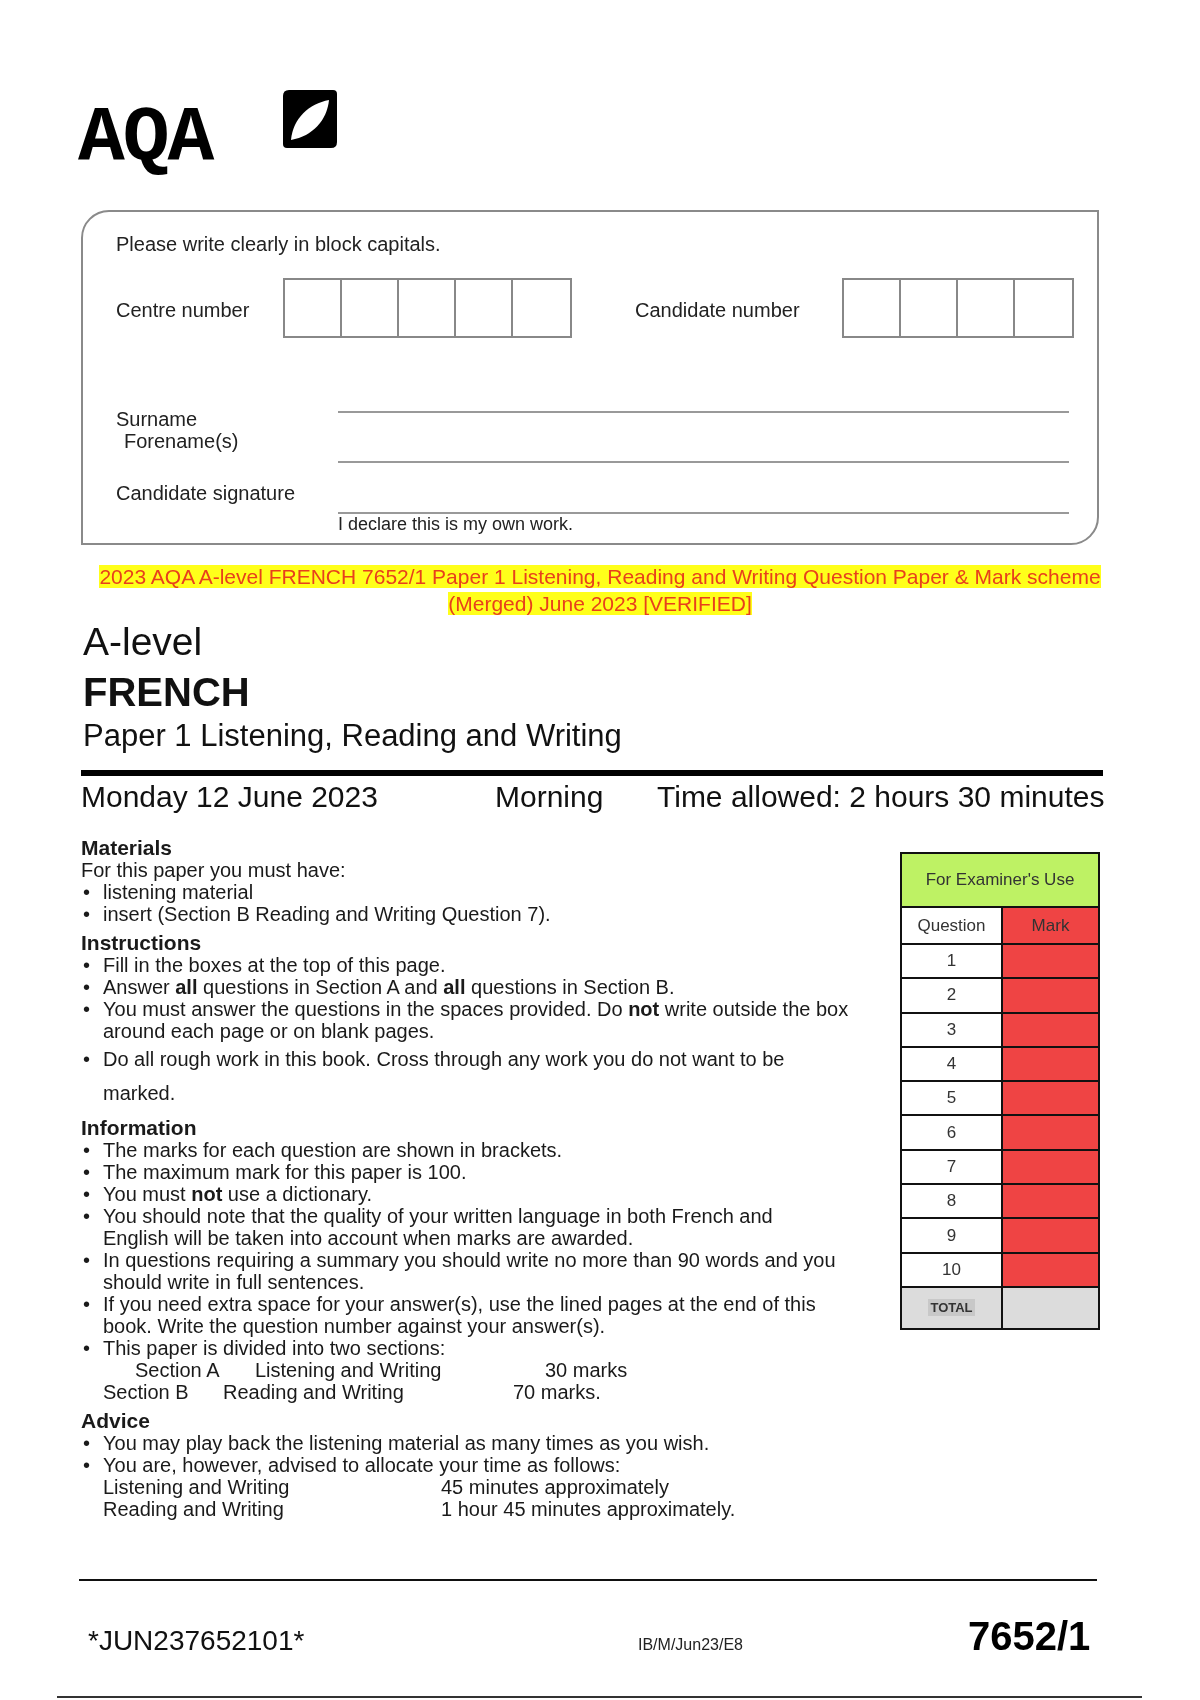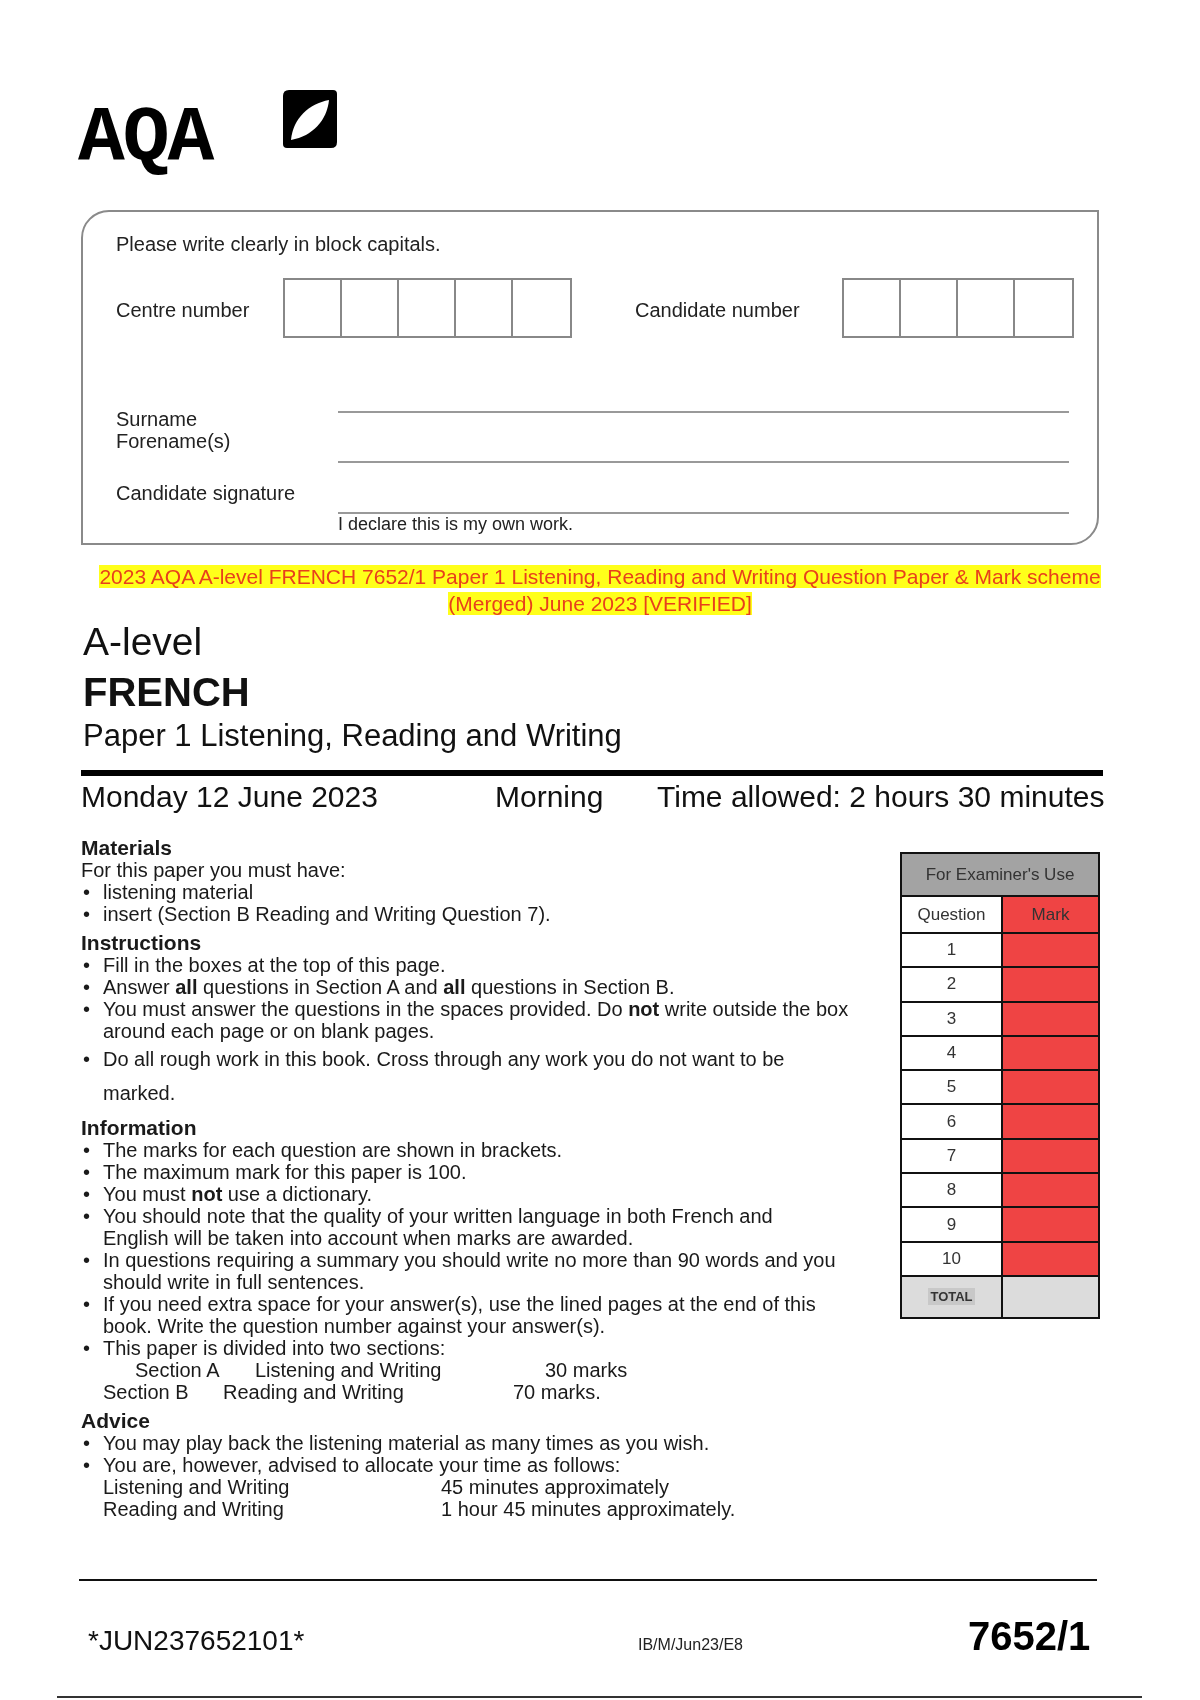--- a/index.html
+++ b/index.html
@@ -31,21 +31,21 @@
   .body-text { position: absolute; left: 81px; width: 780px; font-size: 20px; line-height: 22px; color: #1a1a1a; }
   .sec-head { font-weight: bold; font-size: 21px; line-height: 23px; }
   .blist { list-style: none; }
   .blist li { position: relative; padding-left: 22px; }
   .blist li::before { content: "•"; position: absolute; left: 2px; }
   .tbl-row { display: flex; padding-left: 22px; }
   .sec-gap { height: 6px; }
 
   .exam-table { position: absolute; left: 900px; top: 852px; width: 200px; border-collapse: collapse; font-size: 17px; }
   .exam-table td { border: 2px solid #111; text-align: center; height: 34.3px; color: #333; }
-  .exam-table .hdr { background: #a3a3a3; height: 43px; }
+  .exam-table .hdr { background: #bef264; height: 54px; }
   .exam-table .colh { height: 37px; }
   .exam-table .mark { background: #ef4444; }
   .exam-table .total { background: #dcdcdc; height: 42px; font-weight: bold; font-size: 13px; }
   .total-label { background: #c8c8c8; padding: 1px 2px; }
 
   .bottom-rule { position: absolute; left: 79px; top: 1579px; width: 1018px; height: 2px; background: #111; }
   .footer-code { position: absolute; left: 88px; top: 1625px; font-size: 28px; color: #111; }
   .footer-ref { position: absolute; left: 638px; top: 1636px; font-size: 16px; color: #222; }
   .footer-num { position: absolute; left: 968px; top: 1614px; font-size: 40px; font-weight: bold; color: #000; }
   .page-bottom { position: absolute; left: 57px; top: 1696px; width: 1085px; height: 2px; background: #333; }
@@ -77,21 +77,21 @@
   <div class="digit-boxes" style="left:759px;top:66px;">
     <div class="cell"></div>
     <div class="cell"></div>
     <div class="cell"></div>
     <div class="cell"></div>
   </div>
 
   <div class="lbl" style="left:33px;top:168px;margin-top:28px;">Surname</div>
   <div class="line" style="top:199px;"></div>
 
-  <div class="lbl" style="left:33px;top:218px;">Forename(s)</div>
+  <div class="lbl" style="left:41px;top:218px;">Forename(s)</div>
   <div class="line" style="top:249px;"></div>
 
   <div class="lbl" style="left:33px;top:270px;">Candidate signature</div>
   <div class="line" style="top:300px;"></div>
   <div class="declare">I declare this is my own work.</div>
 </div>
 
 <div class="banner">
   <span>2023 AQA A-level FRENCH 7652/1 Paper 1 Listening, Reading and Writing Question Paper &amp; Mark scheme (Merged) June 2023 [VERIFIED]</span>
 </div>

